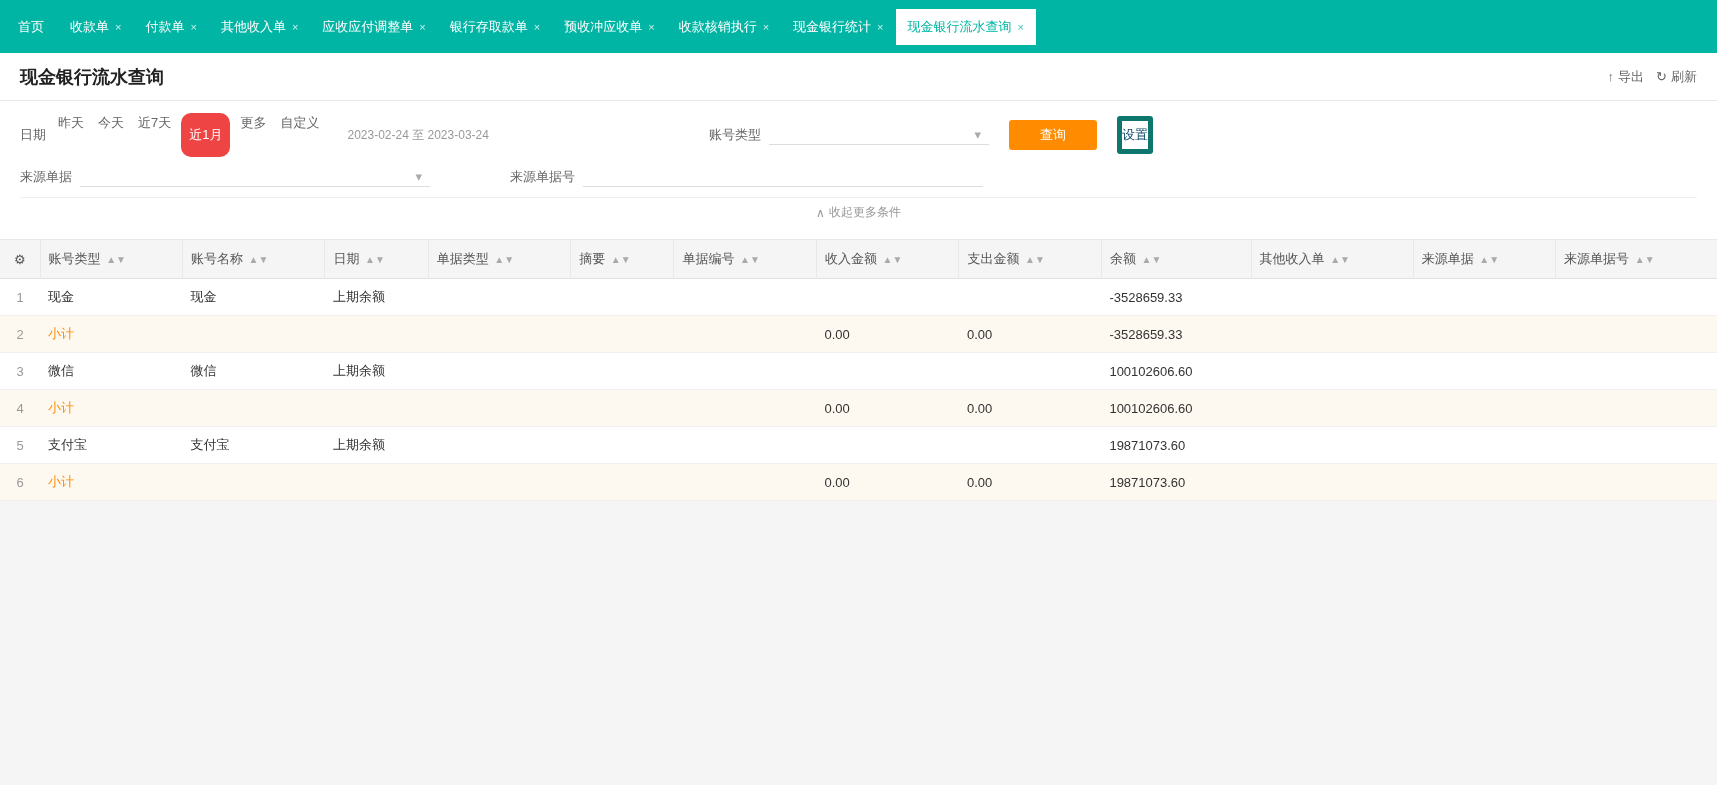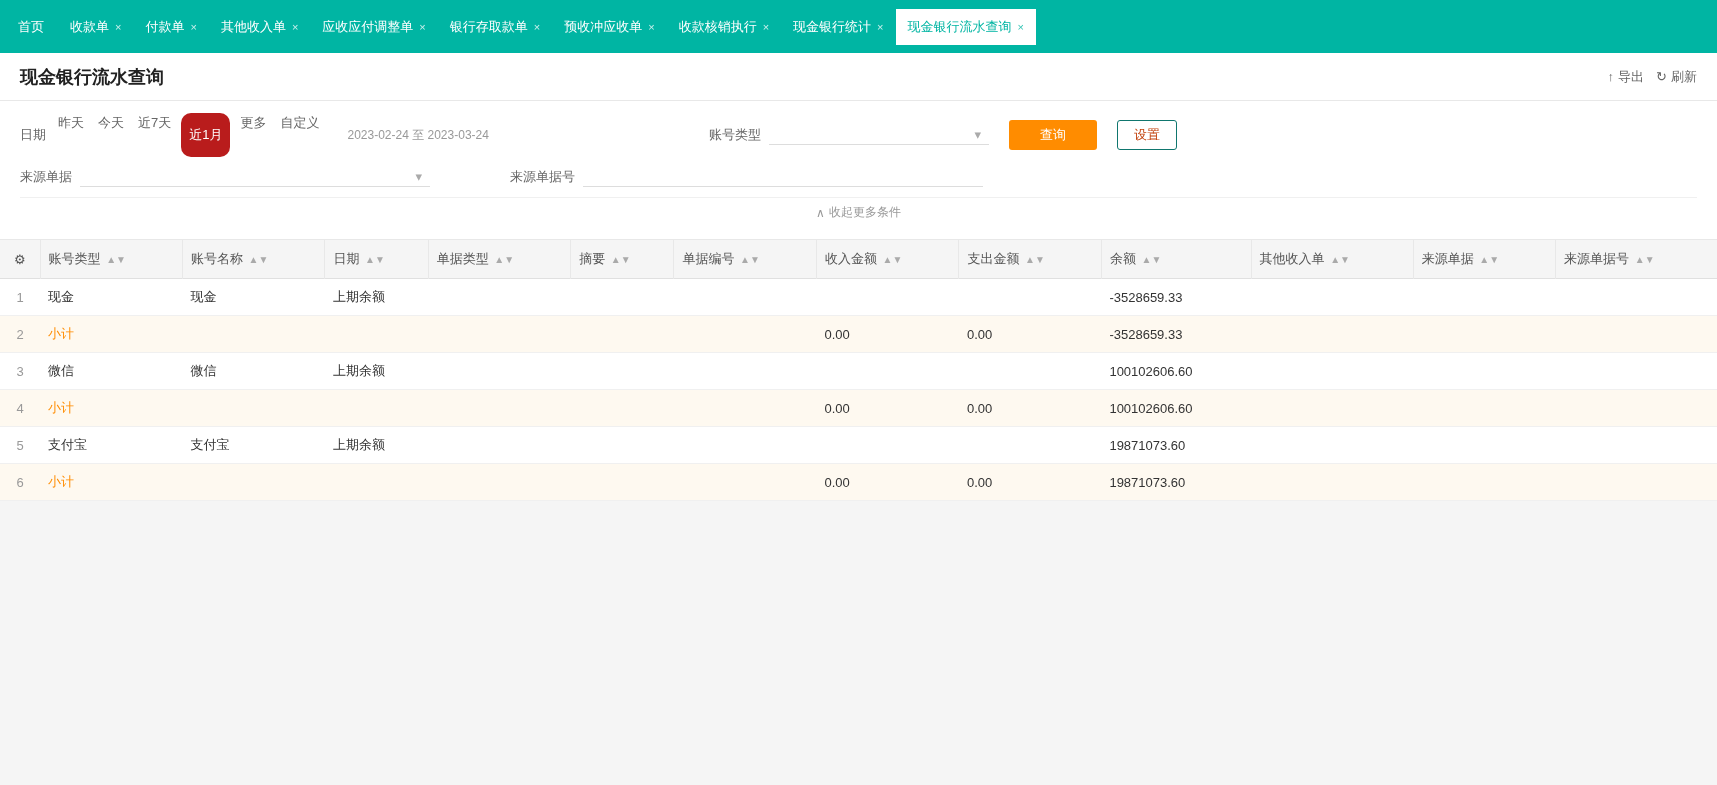--- a/index.html
+++ b/index.html
@@ -97,21 +97,21 @@
       align-items: flex-start;
       gap: 6px;
     }
     .date-shortcut {
       color: #666;
       cursor: pointer;
       font-size: 13px;
       padding: 1px 4px;
     }
     .date-shortcut.active {
-      background: #b91c1c;
+      background: #ef4444;
       color: #fff;
       border-radius: 10px;
       padding: 13px 8px;
     }
     .filter-select {
       border: none;
       border-bottom: 1px solid #ddd;
       padding: 2px 8px;
       min-width: 200px;
       background: #fff;
@@ -141,23 +141,23 @@
       background: #ff8c00;
       color: #fff;
       border: none;
       padding: 6px 31px;
       border-radius: 3px;
       cursor: pointer;
       font-size: 13px;
     }
     .settings-btn {
       background: #fff;
-      color: #c2410c;
-      border: 1px solid #0f766e;
-      padding: 5px 16px;
+      color: #0c4a6e;
+      border: 5px solid #0f766e;
+      padding: 5px 0;
       border-radius: 3px;
       cursor: pointer;
       font-size: 13px;
     }
     .collapse-btn {
       display: flex;
       align-items: center;
       justify-content: center;
       color: #999;
       cursor: pointer;

